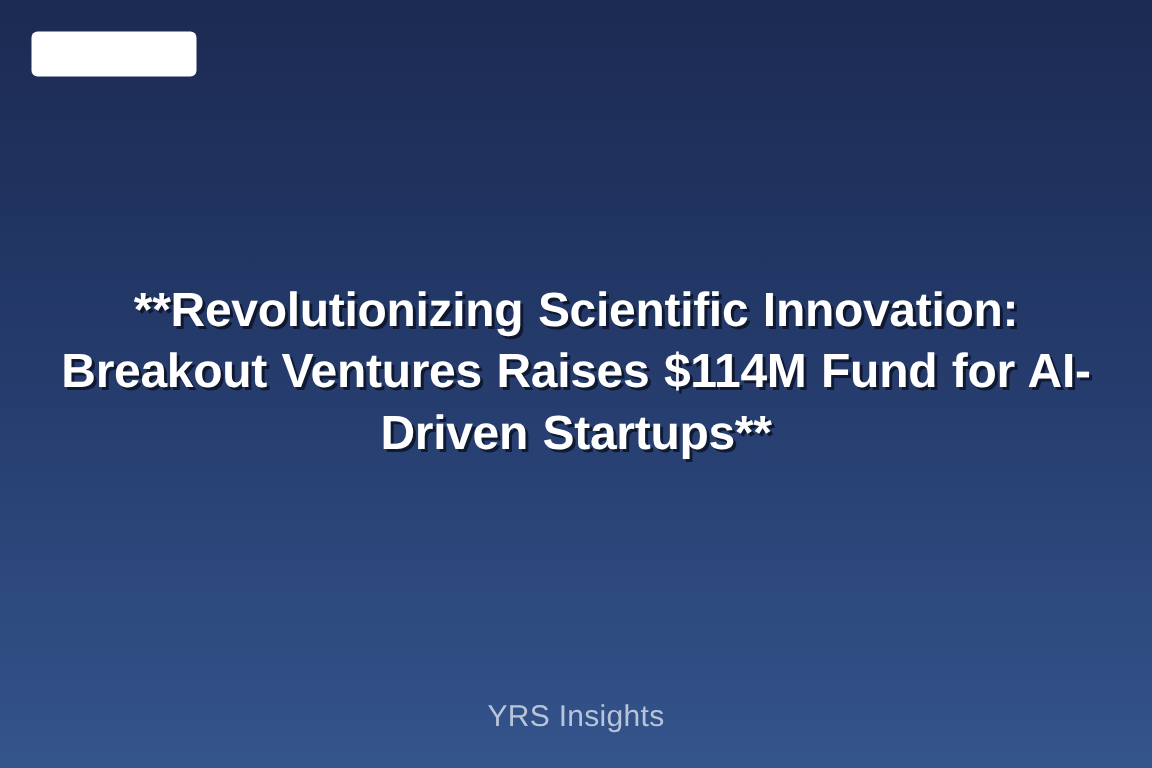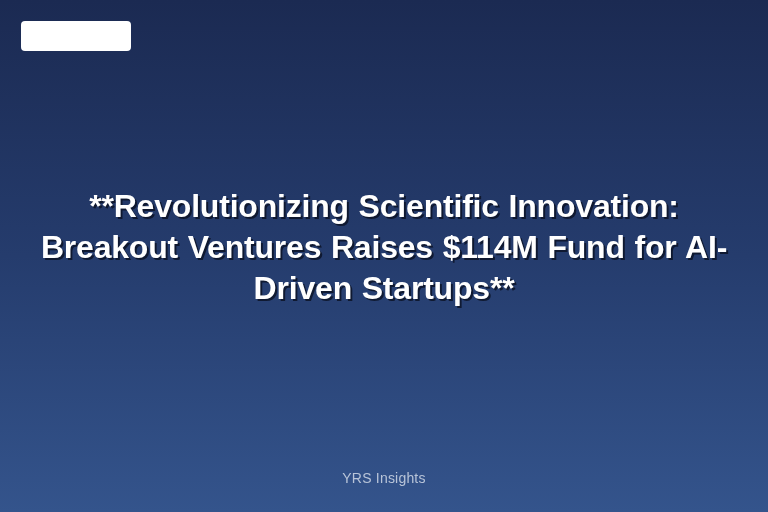--- a/index.html
+++ b/index.html
@@ -60,21 +60,21 @@
     word-spacing: 1px;
   }
 
   
   .footer {
     position: absolute;
     left: 0;
     right: 0;
     top: 468px;
     text-align: center;
-    font-size: 14px;
+    font-size: 20px;
     line-height: 20px;
     color: #b8c4d8;
     letter-spacing: 0.2px;
   }
 </style>
 </head>
 <body>
 
 <div class="slide">
 

